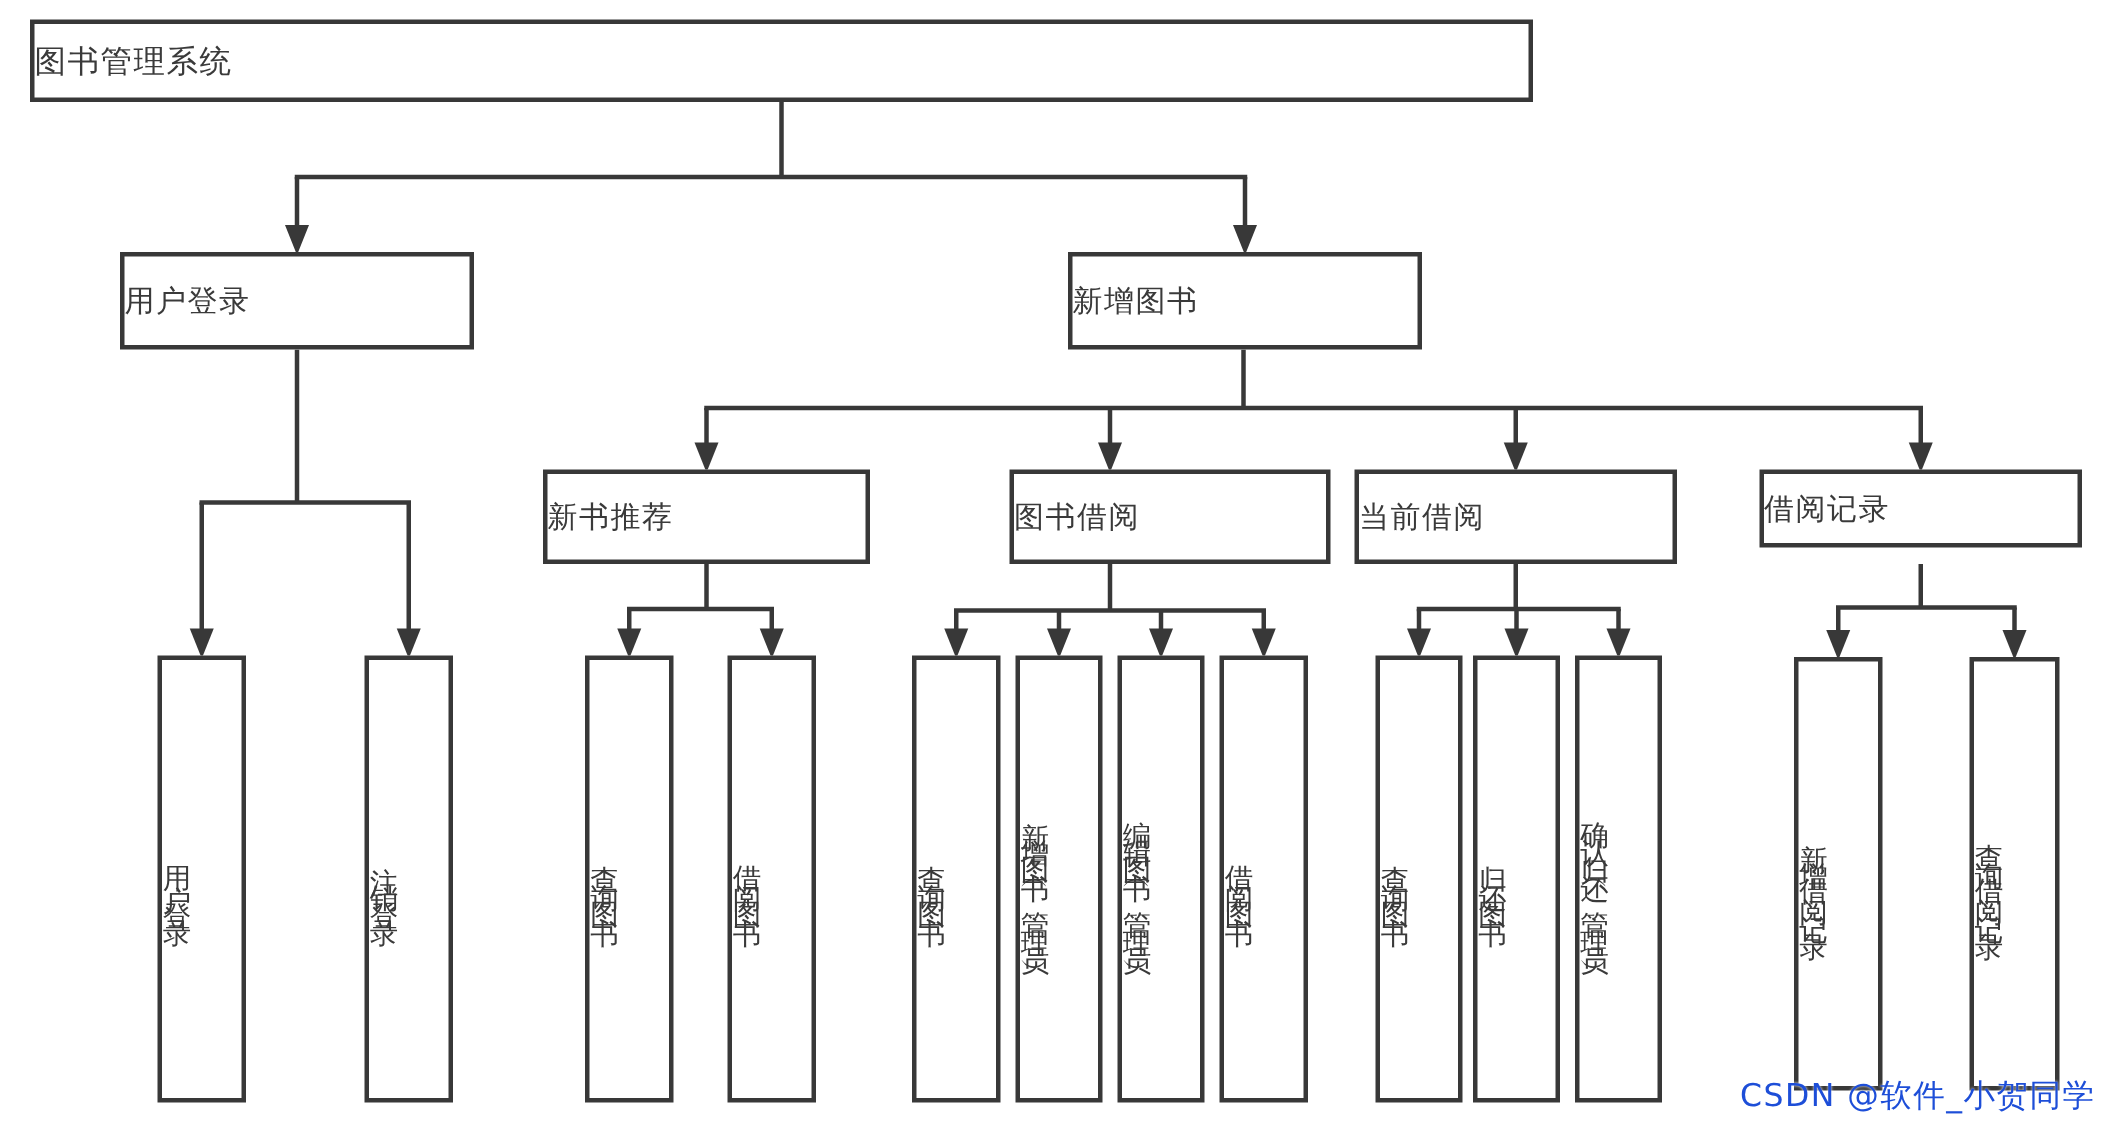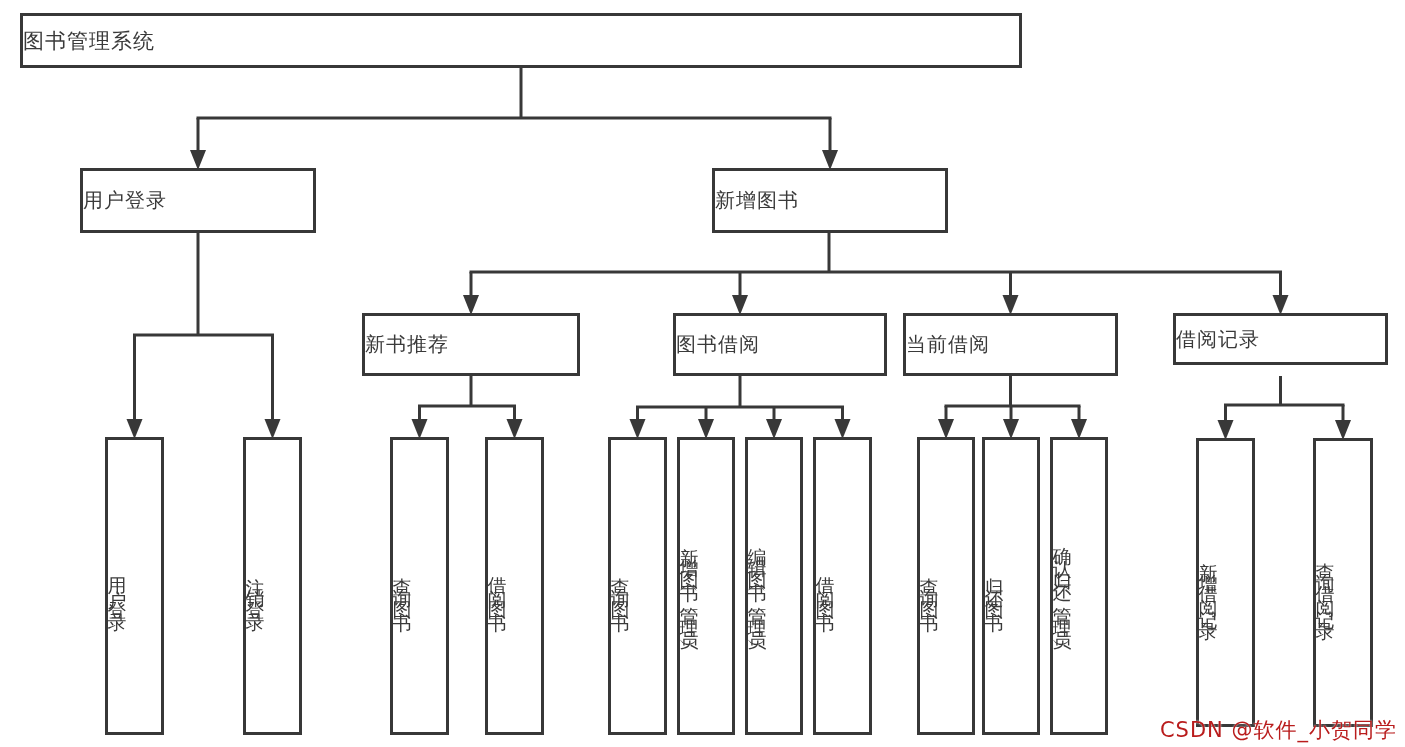--- a/index.html
+++ b/index.html
@@ -39,21 +39,21 @@
     text-orientation: mixed;
     font-size: 19px;
     line-height: 1;
     letter-spacing: 12px;
   }
   .watermark {
     position: absolute;
     right: 8px;
     bottom: 3px;
     font-size: 21px;
-    color: #b91c1c;
+    color: #1d4ed8;
     letter-spacing: 1px;
     z-index: 5;
     text-shadow: 0 0 2px #ffffff;
     white-space: nowrap;
     text-align: center;
   }
 </style>
 </head>
 <body>
 

